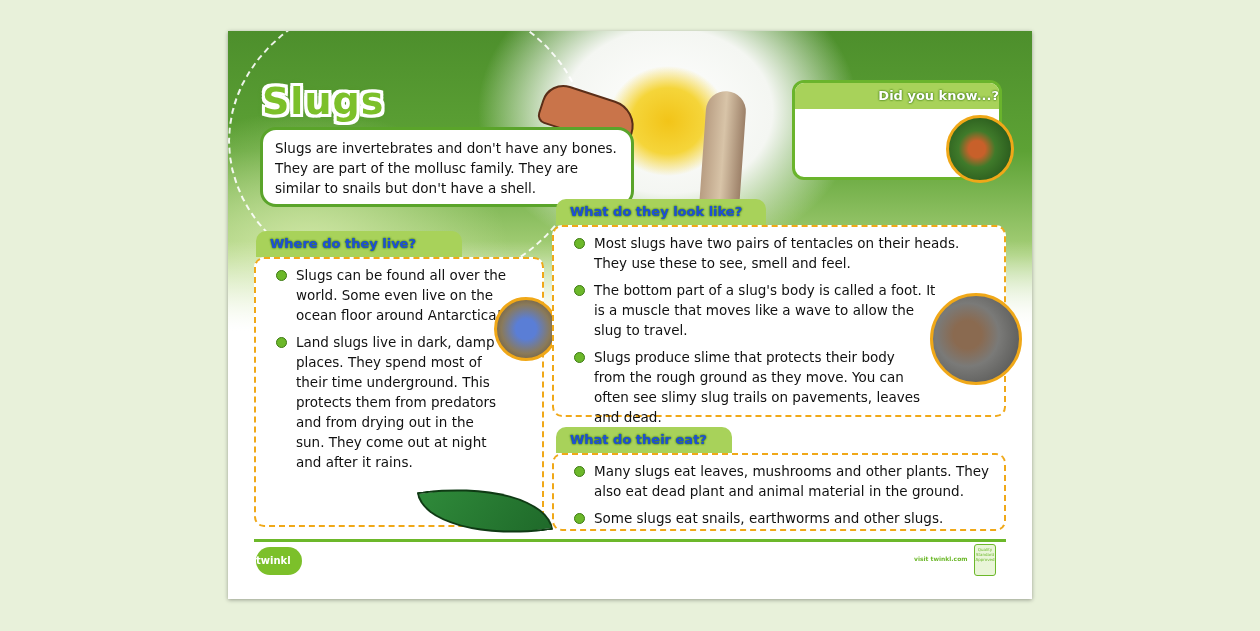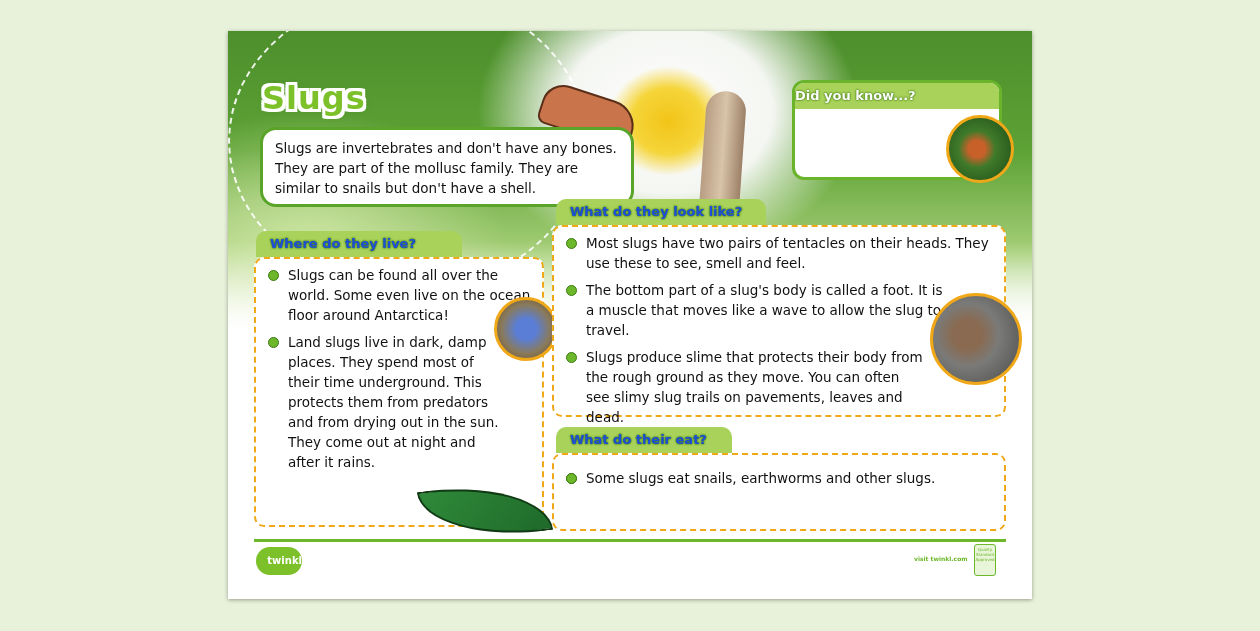--- a/index.html
+++ b/index.html
@@ -13,39 +13,39 @@
       radial-gradient(ellipse 190px 150px at 440px 80px,#ffffff 0%,#f4f6f2 55%,rgba(240,244,236,0) 100%),
       radial-gradient(ellipse 200px 140px at 80px 220px,#cfe6a5 0%,rgba(207,230,165,0) 100%),
       linear-gradient(180deg,#4d8f2c 0%,#5da235 40%,#a8d07a 75%,#ffffff 100%);}
   .bg-photo::after{content:"";position:absolute;left:0;right:0;bottom:0;height:90px;
     background:linear-gradient(180deg,rgba(255,255,255,0),#fff);}
   .slug-real{position:absolute;left:474px;top:60px;width:40px;height:150px;
     background:linear-gradient(90deg,#b89d82,#d8c4a8,#9c8068);border-radius:20px 20px 10px 10px;transform:rotate(4deg);}
   .slug-cartoon{position:absolute;left:312px;top:62px;width:96px;height:44px;
     background:#c9744a;border:2px solid #5a2e18;border-radius:50px 60px 40px 20px;transform:rotate(18deg);}
   .title{position:absolute;left:34px;top:48px;font-family:"DejaVu Sans",sans-serif;font-weight:bold;
-    font-size:32px;color:#7cc02a;letter-spacing:1px;
+    font-size:38px;color:#7cc02a;letter-spacing:1px;
     text-shadow:-3px -3px 0 #fff,3px -3px 0 #fff,-3px 3px 0 #fff,3px 3px 0 #fff,0 3px 0 #fff,0 -3px 0 #fff,3px 0 0 #fff,-3px 0 0 #fff,0 0 6px #4e8c1c;text-align:right;}
   .intro{position:absolute;left:32px;top:96px;width:374px;height:80px;background:#fff;border:3px solid #5aa42a;
     border-radius:16px;padding:8px 12px;font-size:13.5px;line-height:20px;color:#111;}
   .dyk{position:absolute;left:564px;top:49px;width:210px;height:100px;border:3px solid #6ab42c;border-radius:12px;
     background:#fff;overflow:hidden;}
-  .dyk-head{background:#a8d25a;height:26px;text-align:left;color:#fff;font-weight:bold;font-size:13px;line-height:26px;
+  .dyk-head{background:#a8d25a;height:26px;text-align:right;color:#fff;font-weight:bold;font-size:13px;line-height:26px;
     text-shadow:0 0 2px #3d7a12,0 0 2px #3d7a12;}
   .dyk-body{padding:6px 8px;font-size:13.5px;line-height:20px;color:#111;width:140px;}
   .circle-photo{position:absolute;border-radius:50%;border:3px solid #f0a818;}
   .tab{position:absolute;height:26px;background:#a8d25a;border-radius:10px 10px 0 0;color:#1d4ed8;font-weight:bold;
     font-size:13px;line-height:26px;padding:0 14px;text-shadow:0 0 2px #3d7a12,0 0 2px #3d7a12;}
-  .panel{position:absolute;background:#fff;border:2px dashed #f0a818;border-radius:10px;padding:6px 10px 6px 12px;}
+  .panel{position:absolute;background:#fff;border:2px dashed #f0a818;border-radius:10px;padding:6px 10px 6px 20px;}
   .panel ul{list-style:none;}
   .panel li{position:relative;padding-left:20px;font-size:13.5px;line-height:20px;color:#111;margin-bottom:7px;}
   .bullet{position:absolute;left:0;top:5px;width:11px;height:11px;border-radius:50%;background:#6cb82a;border:1px solid #3d7a12;}
   .footer-line{position:absolute;left:26px;top:508px;width:752px;height:3px;background:#6cb82a;}
   .logo{position:absolute;left:28px;top:516px;width:46px;height:28px;background:#7cc02a;border-radius:14px;
-    color:#fff;font-size:10px;font-weight:bold;text-align:right;line-height:28px;}
+    color:#fff;font-size:10px;font-weight:bold;text-align:left;line-height:28px;}
   .visit{position:absolute;left:686px;top:524px;font-size:6px;color:#6cb82a;font-weight:bold;}
   .badge{position:absolute;left:746px;top:513px;width:22px;height:32px;border:1px solid #6cb82a;border-radius:3px;
     background:#e9f5d8;font-size:4px;color:#6cb82a;text-align:center;padding-top:2px;}
   .leaf{position:absolute;left:192px;top:452px;width:130px;height:56px;background:linear-gradient(135deg,#2f8a3a,#1f6a2a);
     border:2px solid #0f3a14;border-radius:0 100% 0 100%;transform:rotate(-8deg);}
   .dash-path{position:absolute;border:2px dashed rgba(255,255,255,0.9);border-radius:50%;}
 </style>
 </head>
 <body>
 
@@ -79,21 +79,21 @@
       <li><span class="bullet"></span><span>Most slugs have two pairs of tentacles on their heads. They use these to see, smell and feel.</span></li>
       <li style="padding-right:50px;"><span class="bullet"></span><span>The bottom part of a slug's body is called a foot. It is a muscle that moves like a wave to allow the slug to travel.</span></li>
       <li style="padding-right:70px;"><span class="bullet"></span><span>Slugs produce slime that protects their body from the rough ground as they move. You can often see slimy slug trails on pavements, leaves and dead.</span></li>
     </ul>
   </div>
   <div class="circle-photo" style="left:702px;top:262px;width:92px;height:92px;background:radial-gradient(circle at 40% 45%,#8a6a50 0 20%,#7a7a78 45%,#4a4a48 100%);"></div>
 
   <div class="tab" style="left:328px;top:396px;width:176px;">What do their eat?</div>
   <div class="panel" style="left:324px;top:422px;width:454px;height:78px;">
     <ul>
-      <li><span class="bullet"></span></li>
+      <li><span class="bullet"></span><span>Many slugs eat leaves, mushrooms and other plants. They also eat dead plant and animal material in the ground.</span></li>
       <li><span class="bullet"></span><span>Some slugs eat snails, earthworms and other slugs.</span></li>
     </ul>
   </div>
 
   <div class="footer-line"></div>
   <div class="logo">twinkl</div>
   <div class="visit">visit twinkl.com</div>
   <div class="badge">Quality Standard Approved</div>
 </div>
 

